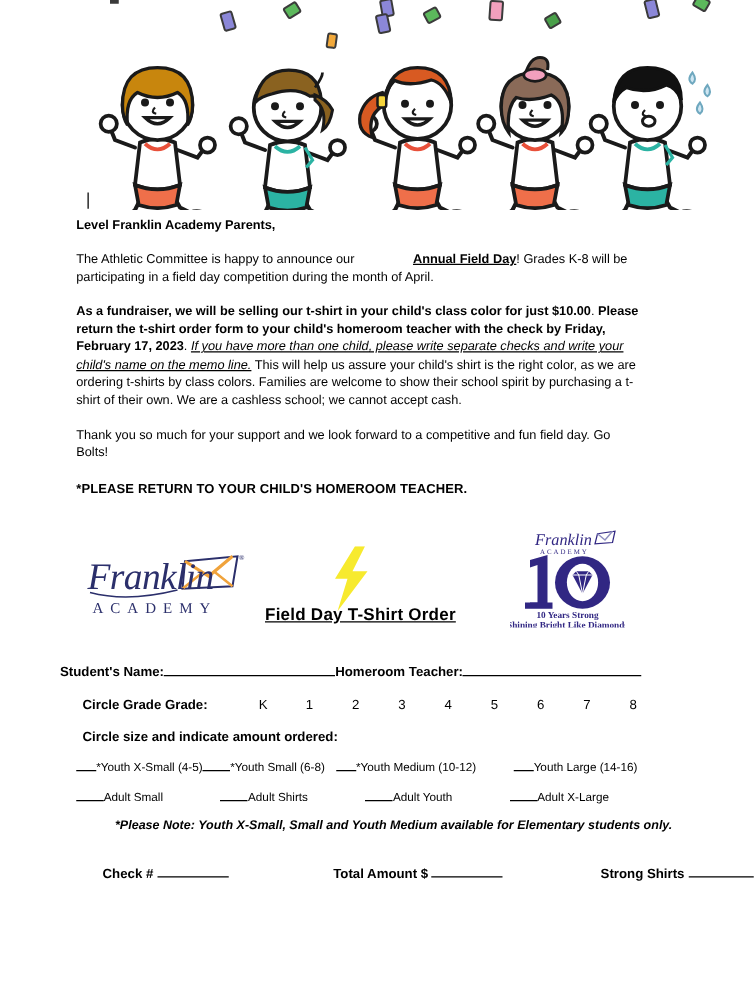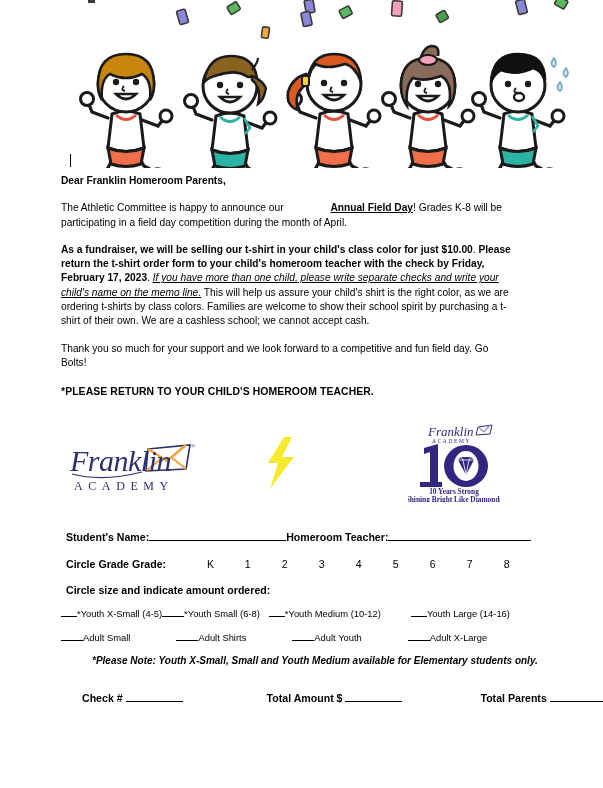--- a/index.html
+++ b/index.html
@@ -103,21 +103,21 @@
     top: 484px;
     font-size: 13.6px;
     font-weight: bold;
     text-decoration: underline;
     letter-spacing: 0.2px;
   }
 
   
   .row-name {
     position: absolute;
-    left: 66px;
+    left: 48px;
     top: 529px;
     font-size: 10.6px;
     font-weight: bold;
     white-space: nowrap;
   }
   .blank {
     display: inline-block;
     border-bottom: 1px solid #000;
     height: 11px;
     vertical-align: baseline;
@@ -326,21 +326,21 @@
         <path d="M96 16 q4 6 0 9 q-5 -3 0 -9z" fill="#cfe6f2" stroke="#6fa8bf" stroke-width="1.6"></path>
         <path d="M90 30 q4 6 0 9 q-5 -3 0 -9z" fill="#cfe6f2" stroke="#6fa8bf" stroke-width="1.6"></path>
       </g>
     </svg>
   </div>
 
   <div class="top-nick"></div>
   <div class="caret"></div>
 
   <div class="letter">
-    <p><span class="b">Dear Franklin Homeroom Parents,</span></p>
+    <p><span class="b">Level Franklin Academy Parents,</span></p>
 
     <p><span>The Athletic Committee is happy to announce our </span><span class="bu">Annual Field Day</span><span>! Grades K-8 will be participating in a field day competition during the month of April.</span></p>
 
     <p><span class="b">As a fundraiser, we will be selling our t-shirt in your child's class color for just $10.00</span><span>. </span><span class="b">Please return the t-shirt order form to your child's homeroom teacher with the check by Friday, February 17, 2023</span><span>. </span><span class="iu">If you have more than one child, please write separate checks and write your child's name on the memo line.</span><span> This will help us assure your child's shirt is the right color, as we are ordering t-shirts by class colors. Families are welcome to show their school spirit by purchasing a t-shirt of their own. We are a cashless school; we cannot accept cash.</span></p>
 
     <p><span>Thank you so much for your support and we look forward to a competitive and fun field day. Go Bolts!</span></p>
   </div>
 
   <div class="return-note">*PLEASE RETURN TO YOUR CHILD'S HOMEROOM TEACHER.</div>
 
@@ -383,20 +383,21 @@
       <g transform="translate(58,42)">
         <polygon points="-8,-6 8,-6 0,9" fill="#312783"></polygon>
         <polygon points="-8,-6 -5,-9 5,-9 8,-6" fill="#312783"></polygon>
         <path d="M-8 -6 L8 -6 M-5 -9 L-3 -6 M5 -9 L3 -6 M-3 -6 L0 9 M3 -6 L0 9" stroke="#ffffff" stroke-width="0.8" fill="none"></path>
       </g>
       <text x="46" y="70" font-family="Liberation Serif, serif" font-size="7.4" fill="#312783" text-anchor="middle" font-weight="bold">10 Years Strong</text>
       <text x="46" y="78" font-family="Liberation Serif, serif" font-size="7.4" fill="#312783" text-anchor="middle" font-weight="bold">Shining Bright Like Diamonds</text>
     </svg>
   </div>
 
+  <div class="form-title">Field Day T-Shirt Order</div>
 
   <div class="row-name">
     <span>Student's Name:</span><span class="blank blank-name"></span><span>Homeroom Teacher:</span><span class="blank blank-teacher"></span>
   </div>
 
   <div class="row-grade">
     <span class="grade-label">Circle Grade Grade:</span><span class="grades"><span>K</span><span>1</span><span>2</span><span>3</span><span>4</span><span>5</span><span>6</span><span>7</span><span>8</span></span>
   </div>
 
   <div class="row-circlesize">Circle size and indicate amount ordered:</div>
@@ -405,16 +406,16 @@
     <span class="ul-s"></span><span class="sz">*Youth X-Small (4-5)</span><span class="ul-m"></span><span class="sz">*Youth Small (6-8)</span><span class="gap-a"></span><span class="ul-s"></span><span class="sz">*Youth Medium (10-12)</span><span class="gap-b"></span><span class="ul-s"></span><span class="sz">Youth Large (14-16)</span>
   </div>
 
   <div class="sizes-adult">
     <span class="ul-m"></span><span class="sz">Adult Small</span><span class="gap-c"></span><span class="ul-m"></span><span class="sz">Adult Shirts</span><span class="gap-c"></span><span class="ul-m"></span><span class="sz">Adult Youth</span><span class="gap-c"></span><span class="ul-m"></span><span class="sz">Adult X-Large</span>
   </div>
 
   <div class="note-please">*Please Note: Youth X-Small, Small and Youth Medium available for Elementary students only.</div>
 
   <div class="totals">
-    <span class="tl">Check #</span> <span class="blank-check"></span><span class="sp1"></span><span class="tl">Total Amount $</span> <span class="blank-check"></span><span class="sp2"></span><span class="tl">Total Parents</span> <span class="blank-check"></span>
+    <span class="tl">Check #</span> <span class="blank-check"></span><span class="sp1"></span><span class="tl">Total Amount $</span> <span class="blank-check"></span><span class="sp2"></span><span class="tl">Strong Shirts</span> <span class="blank-check"></span>
   </div>
 
 </div>
 
 </body></html>

